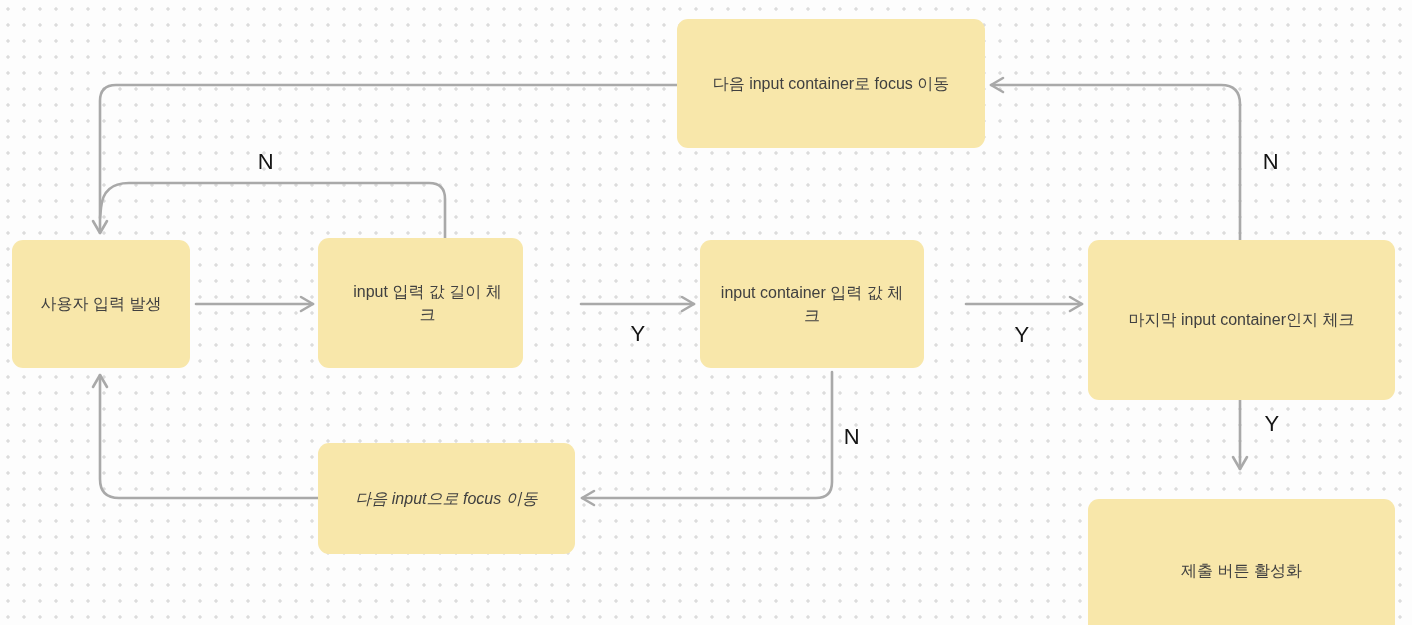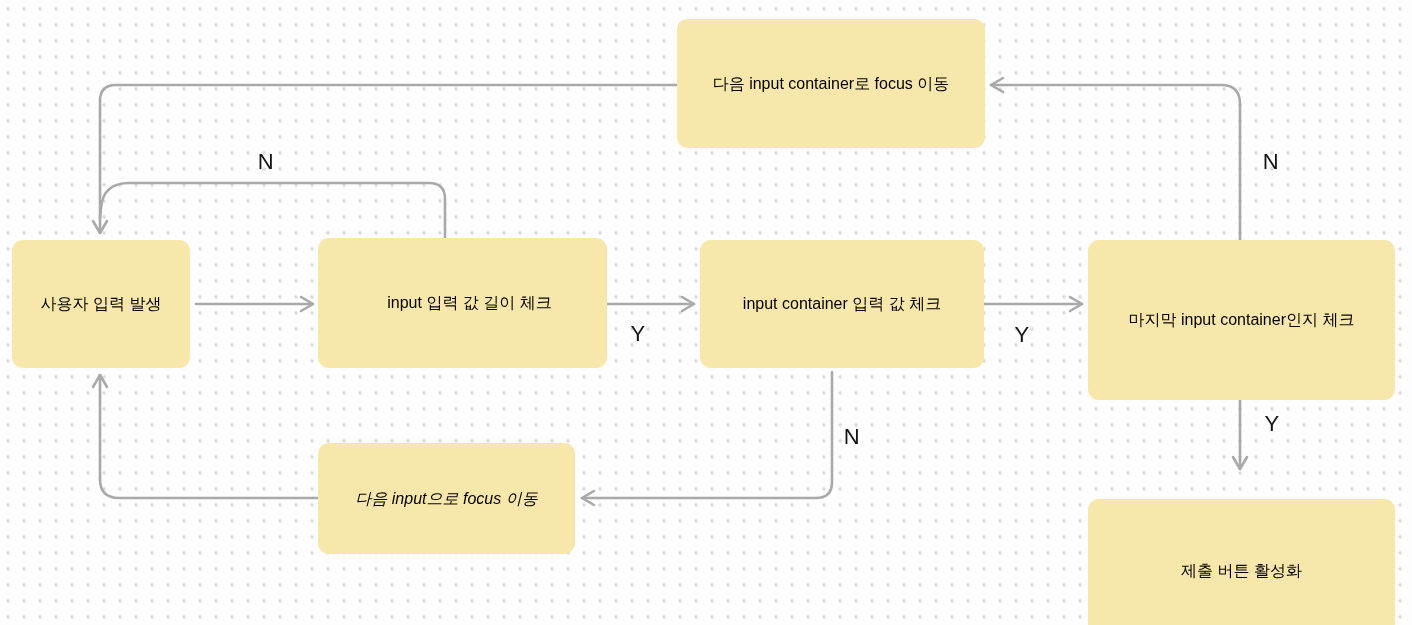--- a/index.html
+++ b/index.html
@@ -34,38 +34,38 @@
   .node {
     position: absolute;
     background: #f8e7aa;
     border-radius: 11px;
     display: flex;
     align-items: center;
     justify-content: center;
     text-align: center;
     font-size: 16px;
     line-height: 1.45;
-    color: #000000;
+    color: #404040;
     padding: 0 18px;
     box-sizing: border-box;
     cursor: default;
   }
   .edge-label {
     position: absolute;
     transform: translate(-50%, -50%);
     font-size: 22px;
     font-weight: 500;
     color: #141414;
     letter-spacing: 0.5px;
   }
   
   .n-top        { left: 677px;  top: 19px;  width: 308px; height: 129px; }
   .n-user       { left: 12px;   top: 240px; width: 178px; height: 128px; }
-  .n-length     { left: 318px;  top: 238px; width: 289px; height: 130px; padding-left: 32px; }
-  .n-container  { left: 700px;  top: 240px; width: 284px; height: 128px; }
+  .n-length     { left: 318px;  top: 238px; width: 205px; height: 130px; padding-left: 32px; }
+  .n-container  { left: 700px;  top: 240px; width: 224px; height: 128px; }
   .n-last       { left: 1088px; top: 240px; width: 307px; height: 160px; }
   .n-focusinput { left: 318px;  top: 443px; width: 257px; height: 111px; font-style: italic; }
   .n-submit     { left: 1088px; top: 475px; width: 307px; height: 144px; margin-top: 24px; }
 </style>
 </head>
 <body>
 
 <div class="canvas">
 
   <svg class="edges" viewBox="0 0 1412 625" xmlns="http://www.w3.org/2000/svg">

